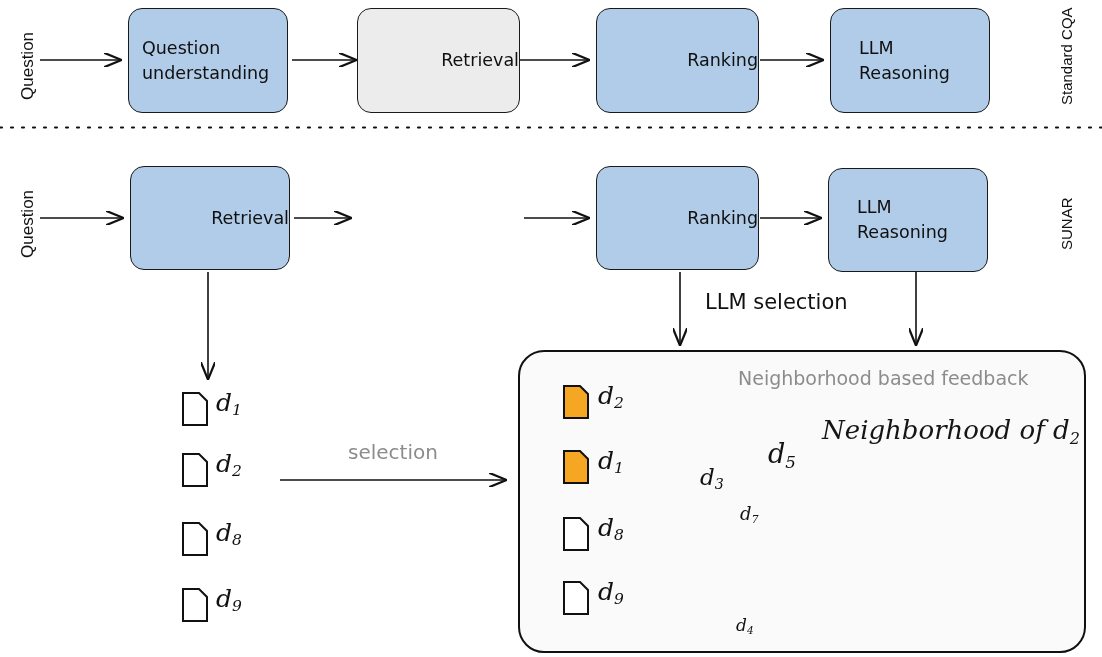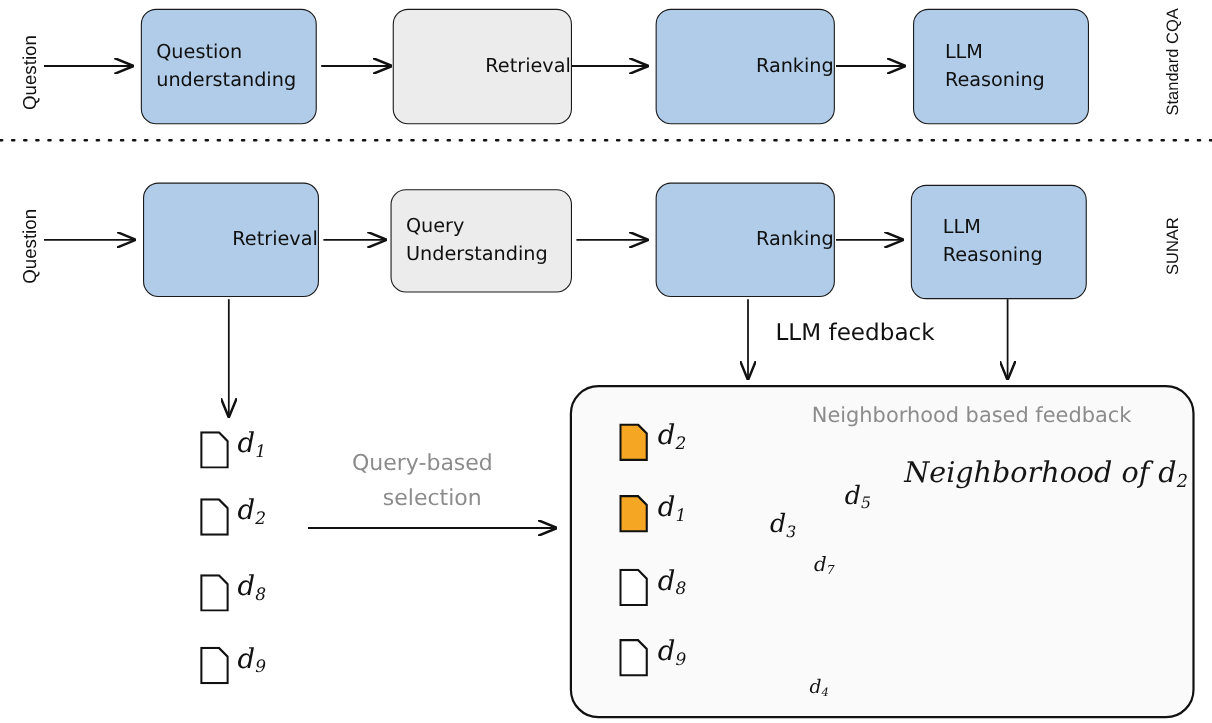--- a/index.html
+++ b/index.html
@@ -118,39 +118,35 @@
   </div>
 
   <div class="vlabel" style="left:18px;top:100px;font-size:17px;">Question</div>
 
   <div class="vlabel" style="left:1058px;top:105px;">Standard CQA</div>
 
   <div class="pbox blue" style="left:130px;top:166px;width:160px;height:104px;">
     <span>Retrieval</span>
   </div>
 
-  <div class="pbox grey lefttext" style="left:355px;top:172px;width:165px;height:94px;">
-    <span>Query</span>
-    <span>Understanding</span>
-  </div>
 
   <div class="pbox blue" style="left:596px;top:166px;width:163px;height:104px;">
     <span>Ranking</span>
   </div>
 
   <div class="pbox blue lefttext" style="left:828px;top:168px;width:160px;height:104px;padding-left:28px;">
     <span>LLM</span>
     <span>Reasoning</span>
   </div>
 
   <div class="vlabel" style="left:18px;top:258px;font-size:17px;">Question</div>
 
   <div class="vlabel" style="left:1058px;top:250px;">SUNAR</div>
 
-  <div class="txt sans" style="left:705px;top:290px;font-size:21px;color:#111;">LLM  feedback</div>
+  <div class="txt sans" style="left:705px;top:290px;font-size:21px;color:#111;">LLM  selection</div>
 
   <svg class="doc" style="left:182px;top:392px;" viewBox="0 0 26 34">
     <path d="M1,1 H17 L25,9 V33 H1 Z" fill="#ffffff" stroke="#111" stroke-width="2"></path>
   </svg>
   <div class="doclbl" style="left:216px;top:388px;">
     <span>d</span><span class="subnum">1</span>
   </div>
 
   <svg class="doc" style="left:182px;top:453px;" viewBox="0 0 26 34">
     <path d="M1,1 H17 L25,9 V33 H1 Z" fill="#ffffff" stroke="#111" stroke-width="2"></path>
@@ -166,21 +162,20 @@
     <span>d</span><span class="subnum">8</span>
   </div>
 
   <svg class="doc" style="left:182px;top:588px;" viewBox="0 0 26 34">
     <path d="M1,1 H17 L25,9 V33 H1 Z" fill="#ffffff" stroke="#111" stroke-width="2"></path>
   </svg>
   <div class="doclbl" style="left:216px;top:584px;">
     <span>d</span><span class="subnum">9</span>
   </div>
 
-  <div class="txt sans grey-txt" style="left:320px;top:408px;font-size:20px;">Query-based</div>
   <div class="txt sans grey-txt" style="left:348px;top:440px;font-size:20px;">selection</div>
 
   <div class="panel" style="left:518px;top:350px;width:568px;height:303px;"></div>
 
   <div class="txt sans grey-txt" style="left:738px;top:367px;font-size:19px;">Neighborhood based feedback</div>
 
   <svg class="doc" style="left:563px;top:385px;" viewBox="0 0 26 34">
     <path d="M1,1 H17 L25,9 V33 H1 Z" fill="#f5a623" stroke="#111" stroke-width="2"></path>
   </svg>
   <div class="doclbl" style="left:598px;top:381px;">
@@ -204,21 +199,21 @@
   <svg class="doc" style="left:563px;top:581px;" viewBox="0 0 26 34">
     <path d="M1,1 H17 L25,9 V33 H1 Z" fill="#ffffff" stroke="#111" stroke-width="2"></path>
   </svg>
   <div class="doclbl" style="left:598px;top:577px;">
     <span>d</span><span class="subnum">9</span>
   </div>
 
   <div class="doclbl" style="left:700px;top:464px;font-size:23px;">
     <span>d</span><span class="subnum">3</span>
   </div>
-  <div class="doclbl" style="left:768px;top:438px;font-size:23px;">
+  <div class="doclbl" style="left:768px;top:438px;font-size:27px;">
     <span>d</span><span class="subnum">5</span>
   </div>
 
   <div class="doclbl" style="left:740px;top:503px;font-size:18px;">
     <span>d</span><span class="subnum">7</span>
   </div>
   <div class="doclbl" style="left:736px;top:615px;font-size:17px;">
     <span>d</span><span class="subnum">4</span>
   </div>
 

